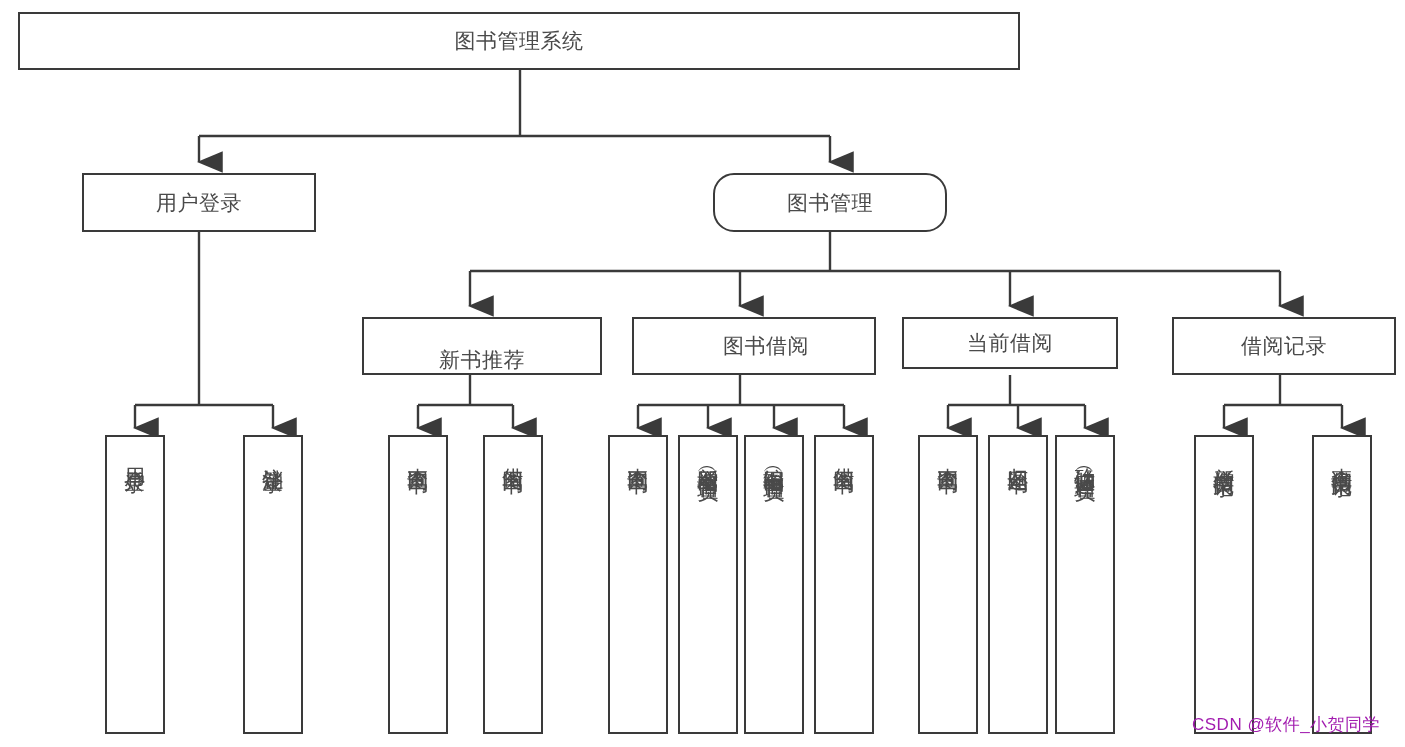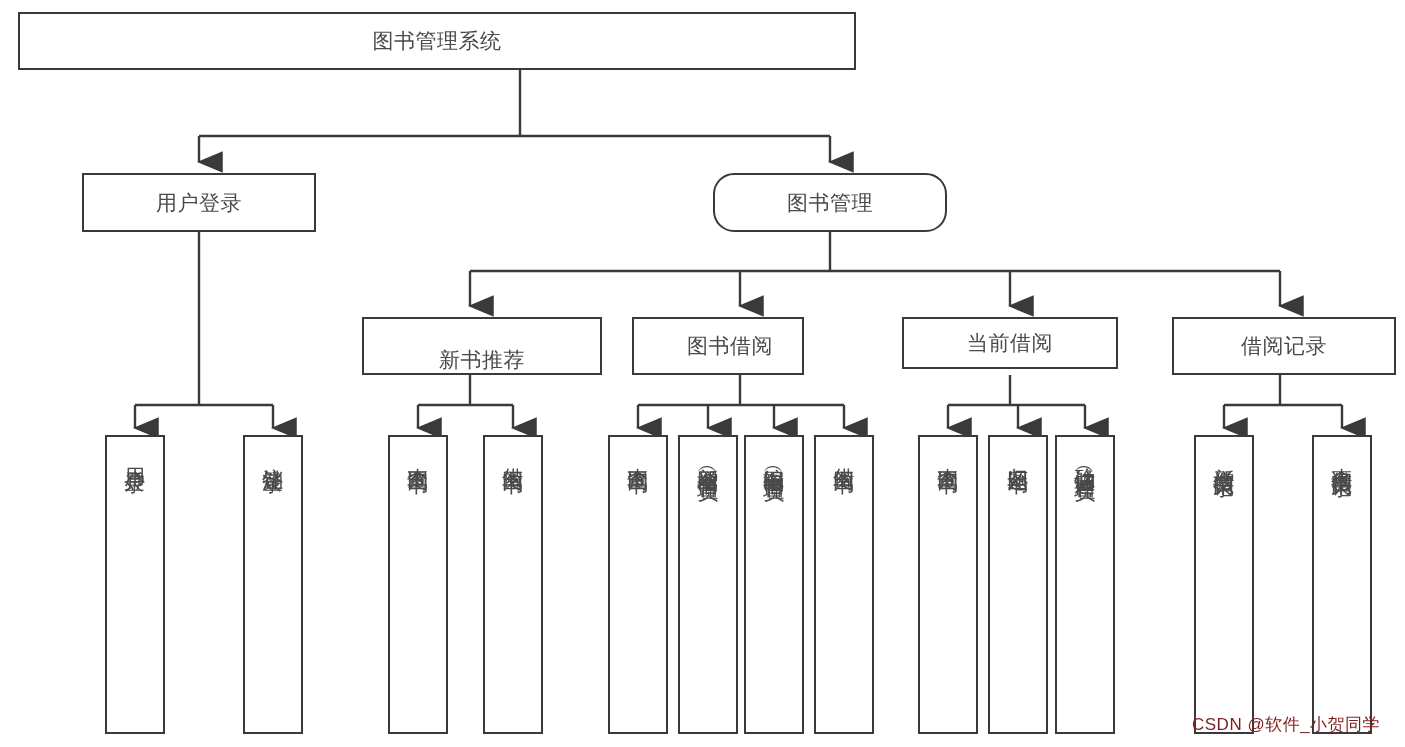--- a/index.html
+++ b/index.html
@@ -52,21 +52,21 @@
     white-space: normal;
     letter-spacing: 2px;
     font-size: 21px;
     max-height: 272px;
   }
   .watermark {
     position: absolute;
     left: 1192px;
     top: 713px;
     font-size: 17px;
-    color: #7f1d1d;
+    color: #a21caf;
     letter-spacing: 0.5px;
     z-index: 3;
     white-space: nowrap;
   }
 </style>
 </head>
 <body>
 
 <div id="canvas">
 
@@ -113,35 +113,35 @@
       <path d="M 1018 405 L 1018 428" marker-end="url(#arrow)"></path>
       <path d="M 1085 405 L 1085 428" marker-end="url(#arrow)"></path>
 
       <path d="M 1280 375 L 1280 405"></path>
       <path d="M 1224 405 L 1342 405"></path>
       <path d="M 1224 405 L 1224 428" marker-end="url(#arrow)"></path>
       <path d="M 1342 405 L 1342 428" marker-end="url(#arrow)"></path>
     </g>
   </svg>
 
-  <div class="node" style="left:18px; top:12px; width:838px; height:58px;">
+  <div class="node" style="left:18px; top:12px; width:1002px; height:58px;">
     <span class="label">图书管理系统</span>
   </div>
 
   <div class="node" style="left:82px; top:173px; width:234px; height:59px;">
     <span class="label">用户登录</span>
   </div>
   <div class="node" style="left:713px; top:173px; width:234px; height:59px;border-radius:21px;">
     <span class="label">图书管理</span>
   </div>
 
   <div class="node" style="left:362px; top:317px; width:240px; height:58px;align-items:flex-end;">
     <span class="label">新书推荐</span>
   </div>
-  <div class="node" style="left:632px; top:317px; width:172px; height:58px;padding-left:24px;">
+  <div class="node" style="left:632px; top:317px; width:244px; height:58px;padding-left:24px;">
     <span class="label">图书借阅</span>
   </div>
   <div class="node" style="left:902px; top:317px; width:216px; height:52px;">
     <span class="label">当前借阅</span>
   </div>
   <div class="node" style="left:1172px; top:317px; width:224px; height:58px;">
     <span class="label">借阅记录</span>
   </div>
 
   <div class="node vertical" style="left:105px; top:435px; width:60px; height:299px;">

